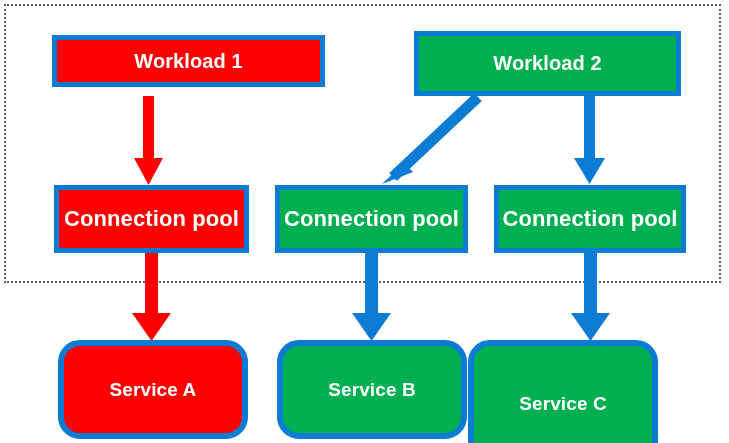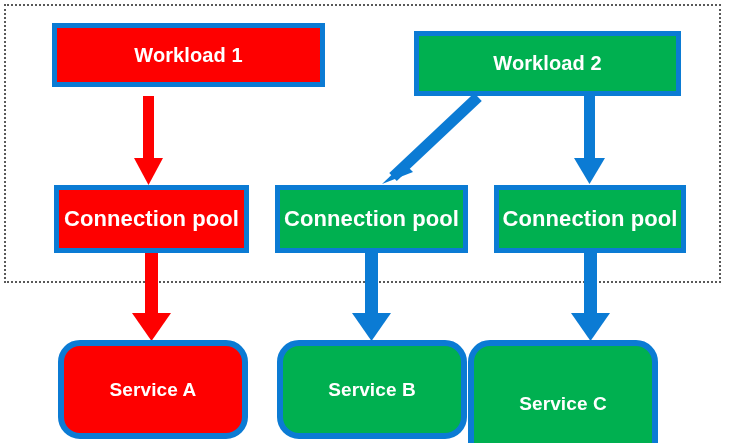--- a/index.html
+++ b/index.html
@@ -95,21 +95,21 @@
       <rect x="365" y="253" width="13" height="62" fill="#0B7BD4"></rect>
       <polygon points="352,313 391,313 371.5,341" fill="#0B7BD4"></polygon>
     </g>
 
     <g>
       <rect x="584" y="253" width="13" height="62" fill="#0B7BD4"></rect>
       <polygon points="571,313 610,313 590.5,341" fill="#0B7BD4"></polygon>
     </g>
   </svg>
 
-  <div class="node workload red" id="n-workload1" style="left: 52px; top: 23px; width: 273px; height: 64px; text-align: right;">
+  <div class="node workload red" id="n-workload1" style="left: 52px; top: 35px; width: 273px; height: 52px; text-align: right;">
       <span>Workload 1</span>
     </div>
   <div class="node workload green" id="n-workload2" style="left: 414px; top: 31px; width: 267px; height: 65px;">
       <span>Workload 2</span>
     </div>
 
   <div class="node pool red" id="n-pool1" style="left: 54px; top: 185px; width: 195px; height: 68px;">
       <span>Connection pool</span>
     </div>
   <div class="node pool green" id="n-pool2" style="left: 275px; top: 185px; width: 193px; height: 68px;">

